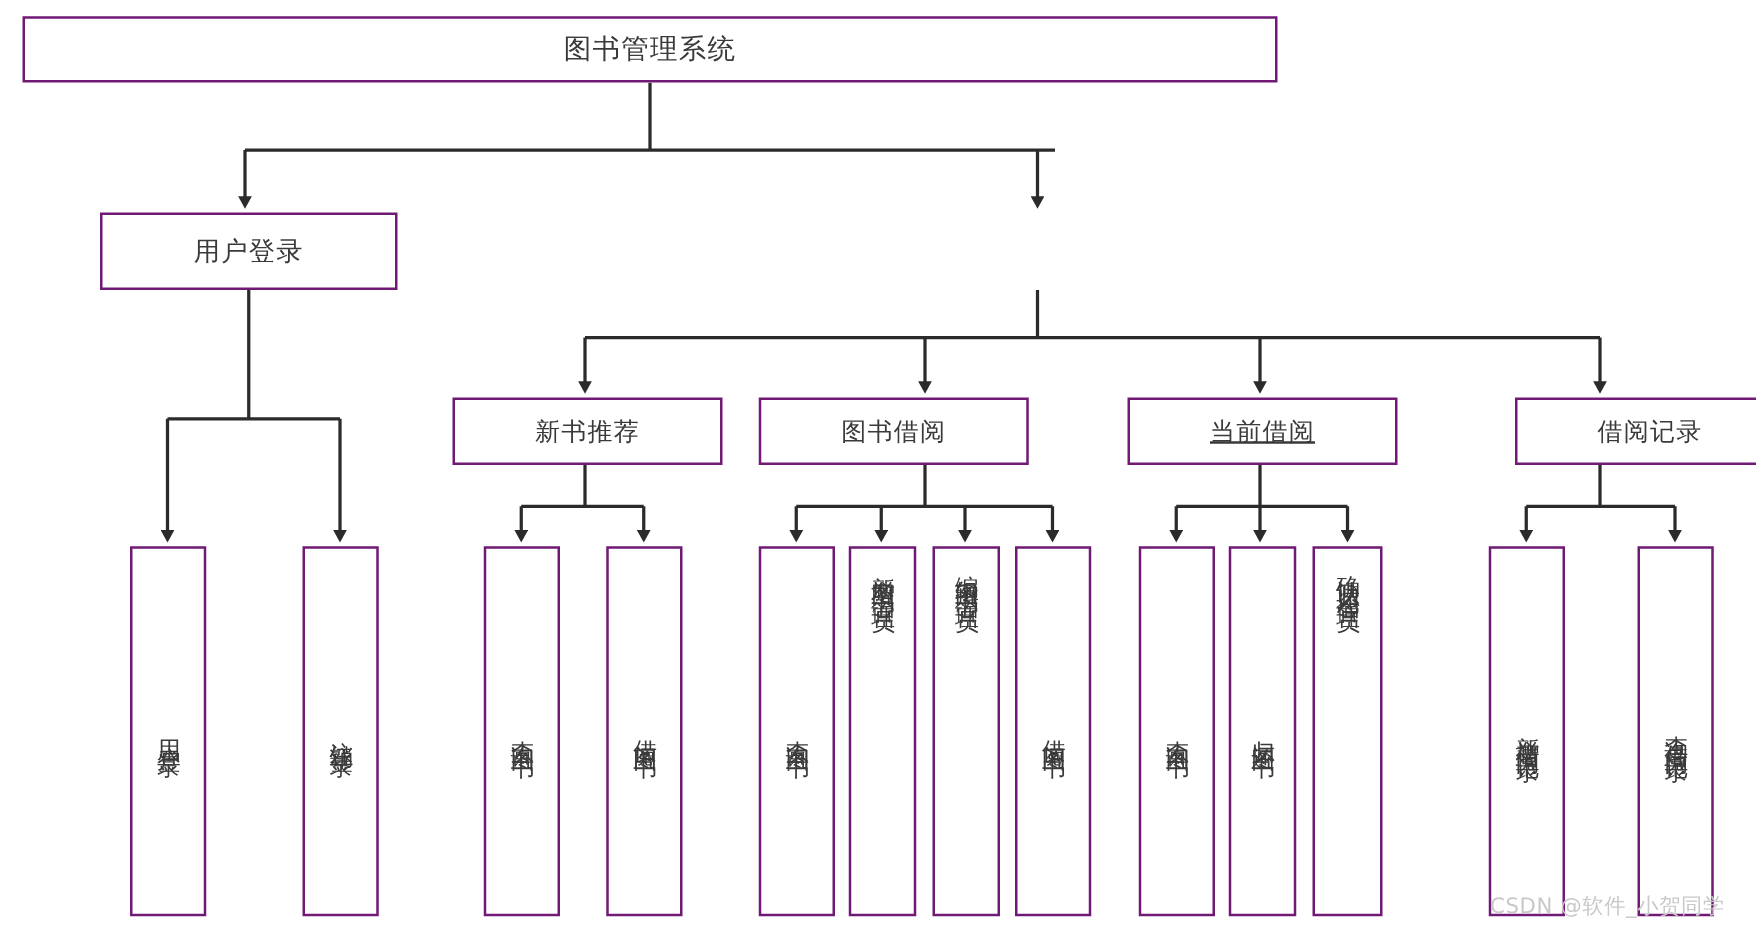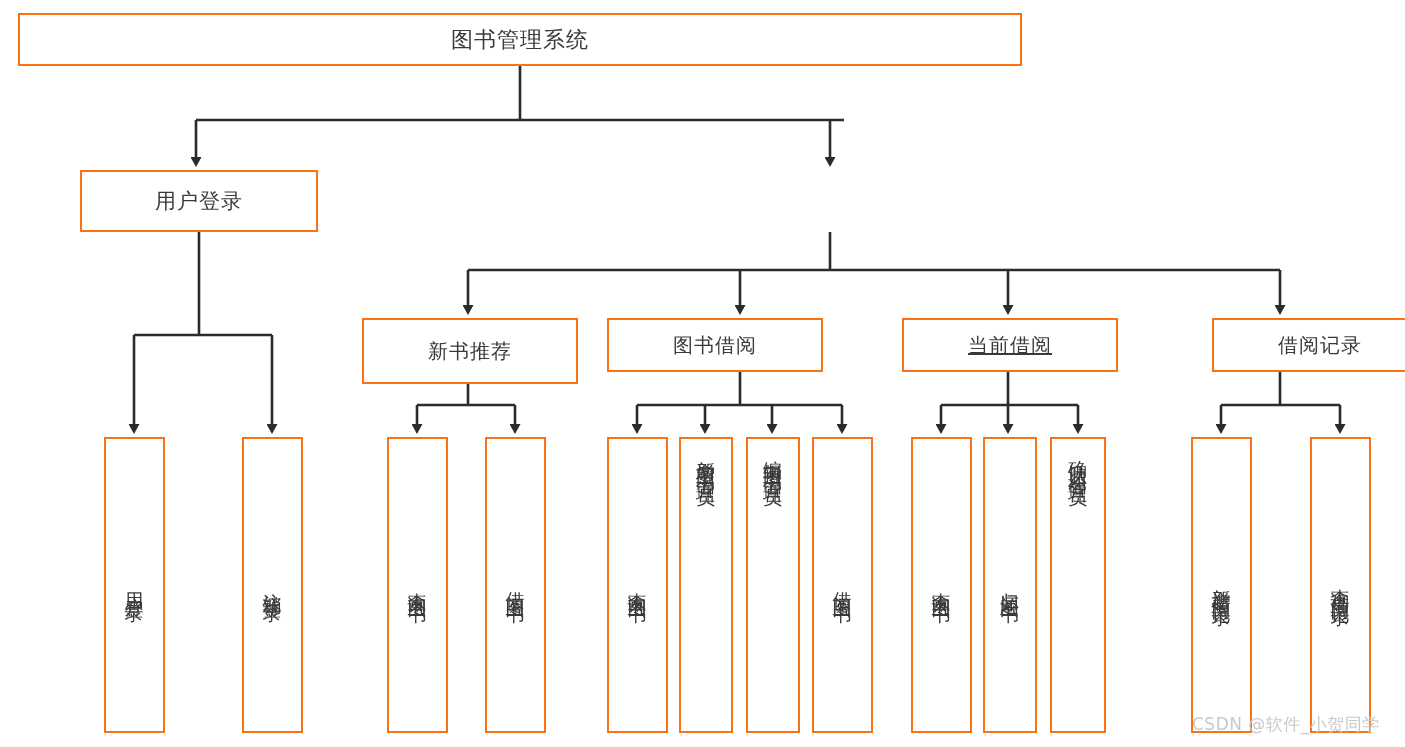--- a/index.html
+++ b/index.html
@@ -22,21 +22,21 @@
     position: absolute;
     left: 0;
     top: 0;
     width: 1405px;
     height: 747px;
     pointer-events: none;
   }
   .node {
     position: absolute;
     box-sizing: border-box;
-    border: 2px solid #f97316;
+    border: 2px solid #701a75;
     background: #ffffff;
     display: flex;
     align-items: center;
     justify-content: center;
     color: #3a3a3a;
     font-size: 21px;
     letter-spacing: 1px;
     line-height: 1.05;
     z-index: 2;
   }
@@ -139,21 +139,21 @@
   </svg>
 
   <div class="node root" style="left:18px; top:13px; width:1004px; height:53px;">
     <span>图书管理系统</span>
   </div>
 
   <div class="node level2" style="left:80px; top:170px; width:238px; height:62px;">
     <span>用户登录</span>
   </div>
 
-  <div class="node level3" style="left:362px; top:318px; width:216px; height:66px;">
+  <div class="node level3" style="left:362px; top:318px; width:216px; height:54px;">
     <span>新书推荐</span>
   </div>
   <div class="node level3" style="left:607px; top:318px; width:216px; height:54px;">
     <span>图书借阅</span>
   </div>
   <div class="node level3" style="left:902px; top:318px; width:216px; height:54px;text-decoration:underline;">
     <span>当前借阅</span>
   </div>
   <div class="node level3" style="left:1172px; top:318px; width:216px; height:54px;margin-left:40px;">
     <span>借阅记录</span>

